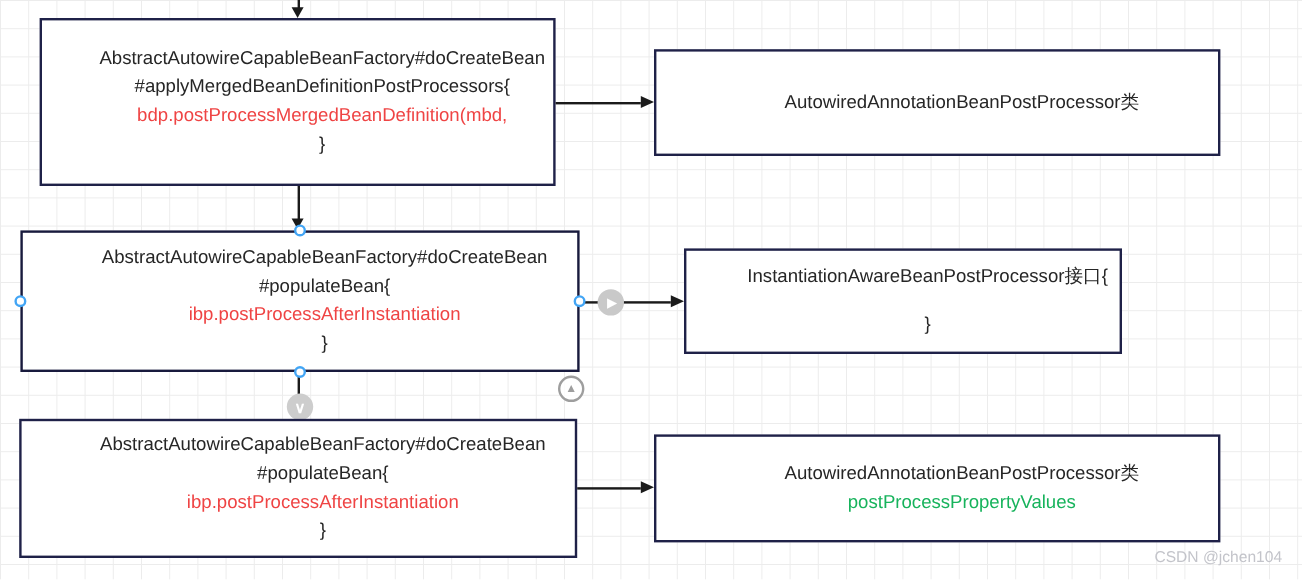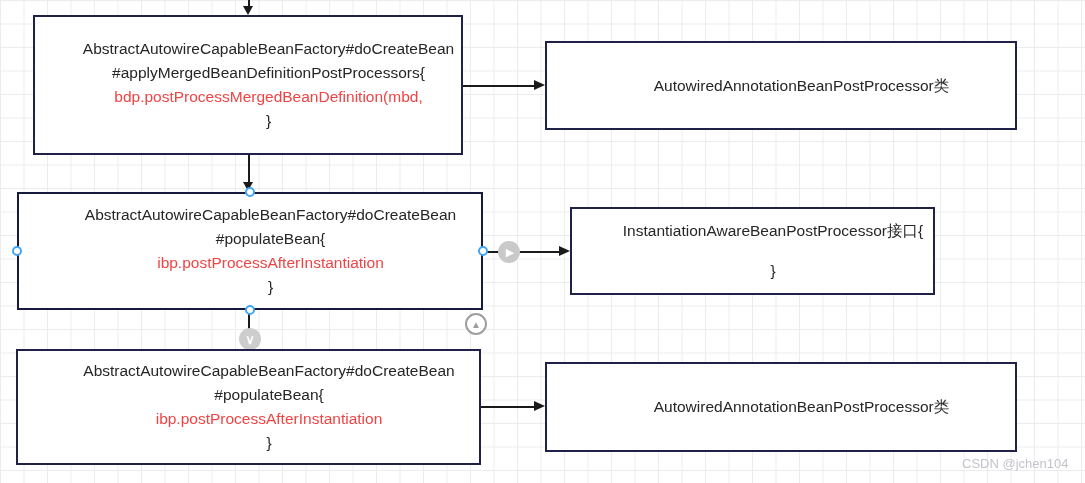--- a/index.html
+++ b/index.html
@@ -104,17 +104,18 @@
     <div class="ln">#populateBean{</div>
     <div class="ln red">ibp.postProcessAfterInstantiation</div>
     <div class="ln">}</div>
   </div>
 
   <div class="hline" style="left:481px;top:406px;width:53px;"></div>
   <div class="ah-r" style="left:534px;top:401px;"></div>
 
   <div class="node" style="left:545px;top:362px;width:472px;height:90px;">
     <div class="ln">AutowiredAnnotationBeanPostProcessor类</div>
+    <div class="ln green">postProcessPropertyValues</div>
   </div>
 
   <div class="watermark" style="left:962px;top:456px;">CSDN @jchen104</div>
 
 </div>
 
 </body></html>

